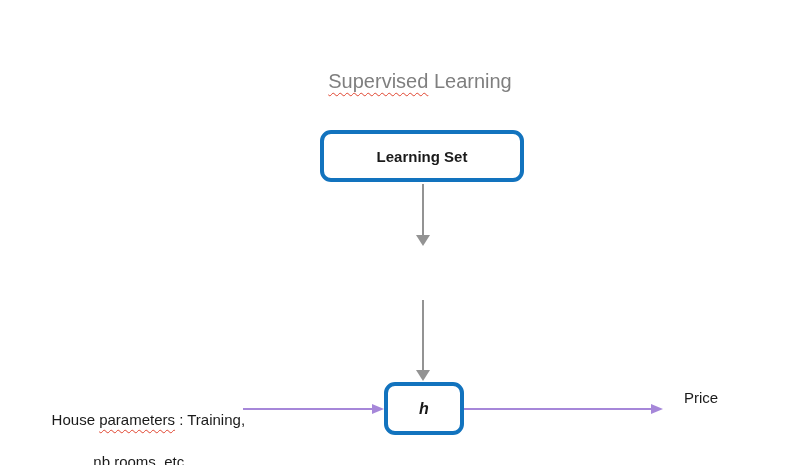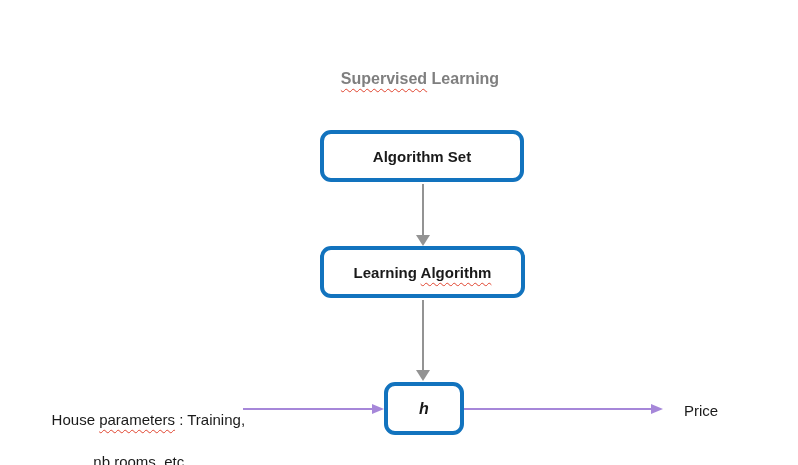--- a/index.html
+++ b/index.html
@@ -15,21 +15,21 @@
     position:relative;
     width:798px;height:465px;
     background:#ffffff;
     font-family:"Liberation Sans", sans-serif;
     overflow:hidden;
   }
   .title{
     position:absolute;
     left:290px;top:70px;width:260px;
     text-align:center;
-    font-size:16px;font-weight:700;
+    font-size:20px;font-weight:400;
     color:var(--title-gray);
   }
   .box{
     position:absolute;
     box-sizing:border-box;
     background:#ffffff;
     border:4px solid var(--blue);
     border-radius:11px;
     display:flex;align-items:center;justify-content:center;
     font-size:15px;font-weight:700;color:var(--text);
@@ -58,48 +58,45 @@
   }
   .side-label{
     position:absolute;
     font-size:15px;color:var(--text);
     white-space:pre;
   }
   #input-label{
     left:25px;top:388px;width:230px;
     text-align:center;line-height:21px;
   }
-  #output-label{left:684px;top:402px;}
+  #output-label{left:684px;top:389px;}
   .squiggle{
     text-decoration-line:underline;
     text-decoration-style:wavy;
     text-decoration-color:var(--red);
     text-decoration-thickness:1px;
     text-underline-offset:4px;
   }
 </style>
 </head>
 <body>
 
 <div id="stage">
 
   <div class="title">
     <span class="squiggle">Supervised</span><span> Learning</span>
   </div>
 
   <div id="box-training" class="box">
-    <span>Algorithm Set</span>
+    <span>Learning Set</span>
   </div>
 
   <div class="vline" style="left:422px;top:184px;height:52px;"></div>
   <div class="head-down" style="left:416px;top:235px;"></div>
 
-  <div id="box-algorithm" class="box">
-    <span><span>Learning </span><span class="squiggle">Algorithm</span></span>
-  </div>
 
   <div class="vline" style="left:422px;top:300px;height:70px;"></div>
   <div class="head-down" style="left:416px;top:370px;"></div>
 
   <div id="box-h" class="box">
     <span>h</span>
   </div>
 
   <div class="hline" style="left:243px;top:408px;width:130px;"></div>
   <div class="head-right" style="left:372px;top:404px;"></div>

